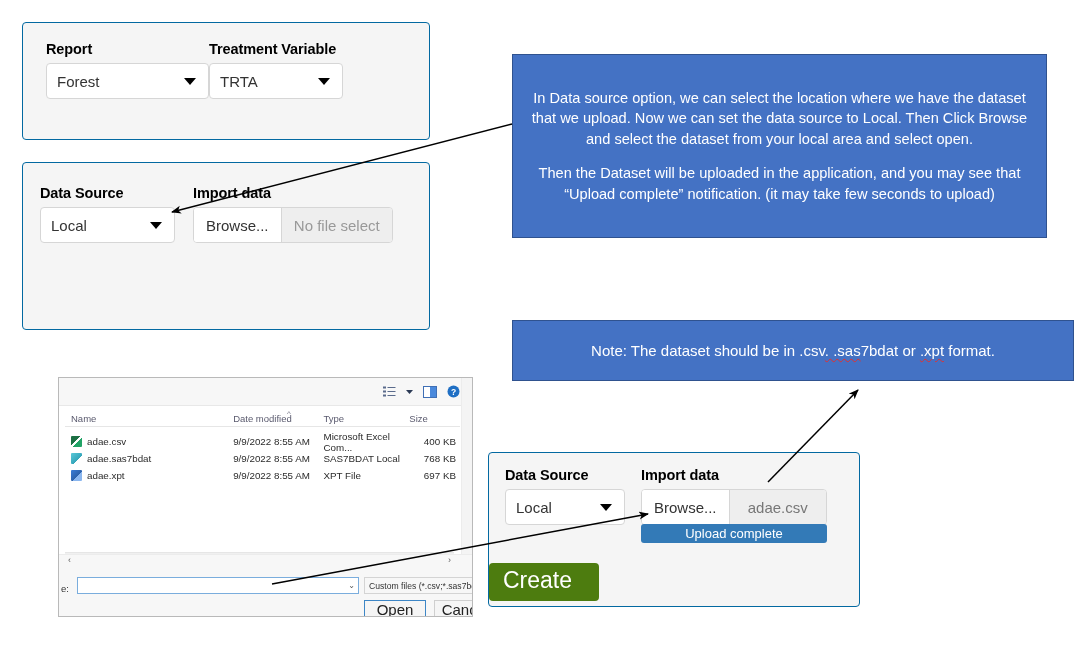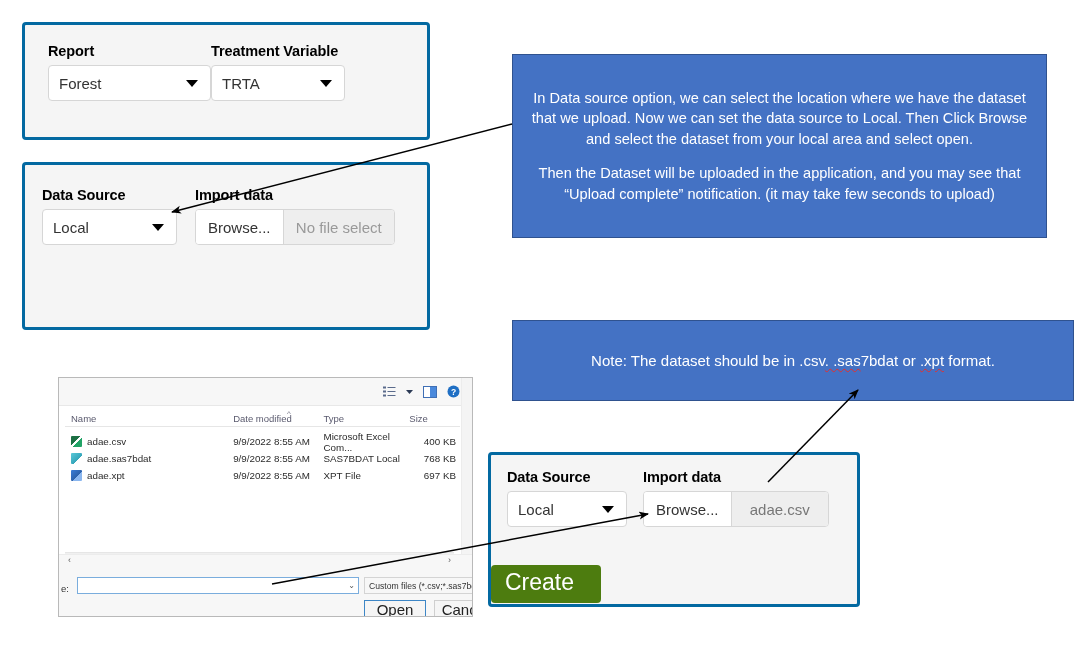--- a/index.html
+++ b/index.html
@@ -13,21 +13,21 @@
     width: 1081px;
     height: 649px;
     background: #ffffff;
     overflow: hidden;
   }
 
   
   .panel {
     position: absolute;
     background: #f5f5f5;
-    border: 3px solid #0369a1;
+    border: 1px solid #0369a1;
     border-radius: 4px;
   }
   .field-label {
     font-size: 14.5px;
     font-weight: bold;
     color: #000000;
     letter-spacing: -0.1px;
     white-space: nowrap;
   }
   .select-box {
@@ -265,21 +265,21 @@
       <div class="browse">Browse...</div>
       <div class="filename">No file select</div>
     </div>
   </div>
 
   <div class="callout" style="left:512px; top:54px; width:535px; height:184px; display:flex; flex-direction:column; justify-content:center;">
     <p>In Data source option, we can select the location where we have the dataset that we upload. Now we can set the data source to Local. Then Click Browse and select the dataset from your local area and select open.</p>
     <p>Then the Dataset will be uploaded in the application, and you may see that “Upload complete” notification. (it may take few seconds to upload)</p>
   </div>
 
-  <div class="callout" style="left:512px; top:320px; width:562px; height:81px; display:flex; align-items:center; justify-content:center;">
+  <div class="callout" style="left:512px; top:320px; width:562px; height:61px; display:flex; align-items:center; justify-content:center;">
     <div style="font-size:15px;">
       <span>Note: The dataset should be in .csv</span><span class="squiggle">. .sas</span><span>7bdat or </span><span class="squiggle">.xpt</span><span> format.</span>
     </div>
   </div>
 
   <div id="file-dialog" style="left:58px; top:377px; width:415px; height:240px;">
 
     <div class="fd-toolbar">
       <span style="display:inline-flex;align-items:center;">
         <svg width="13" height="11" viewBox="0 0 13 11">
@@ -379,20 +379,21 @@
     <div class="select-box" style="position:absolute; left:16px; top:36px; width:120px;">
       <span>Local</span>
       <span class="caret"></span>
     </div>
 
     <div class="field-label" style="position:absolute; left:152px; top:14px;">Import data</div>
     <div class="fileinput" style="position:absolute; left:152px; top:36px; width:186px;">
       <div class="browse">Browse...</div>
       <div class="filename filled">adae.csv</div>
     </div>
+    <div class="progress-bar" style="position:absolute; left:152px; top:71px; width:186px;">Upload complete</div>
 
     <button class="btn-create" style="position:absolute; left:0px; top:110px;">Create</button>
   </div>
 
   <svg class="arrows" width="1081" height="649">
     <defs>
       <marker id="ah" markerWidth="11" markerHeight="11" refX="9" refY="4" orient="auto" markerUnits="userSpaceOnUse">
         <path d="M0,0 L10,4 L0,8 L2.6,4 z" fill="#000000"></path>
       </marker>
     </defs>

